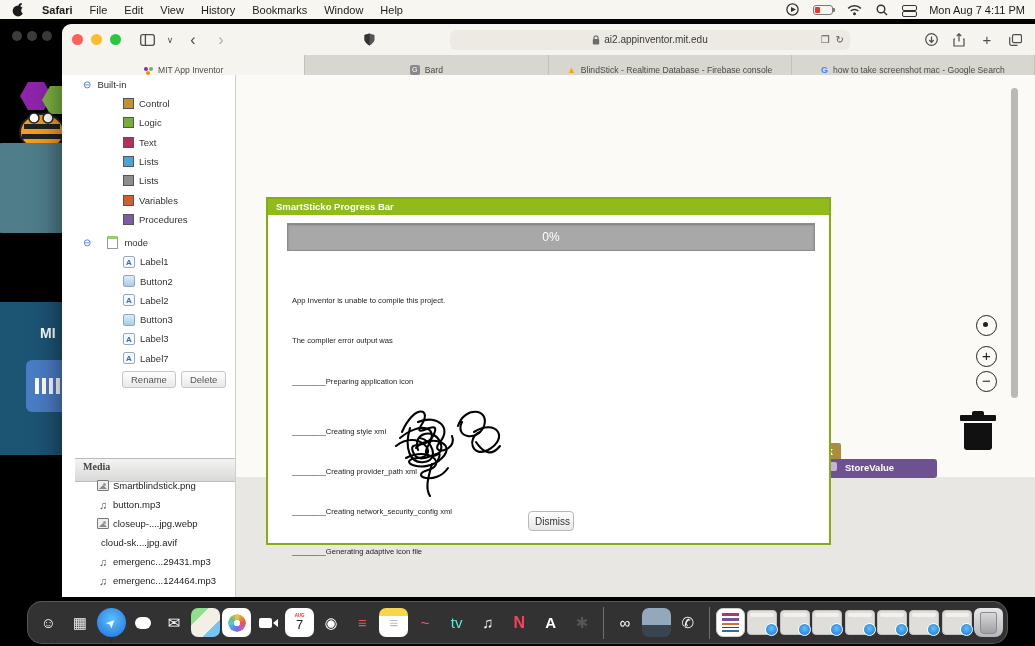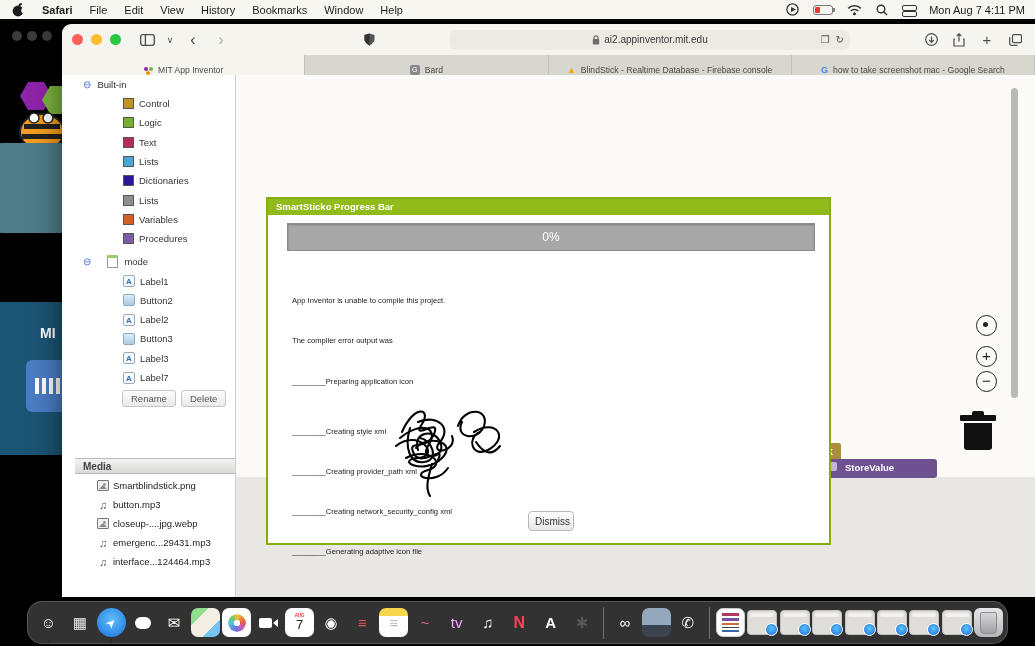--- a/index.html
+++ b/index.html
@@ -51,23 +51,23 @@
   .trow{display:flex;align-items:center;gap:5px;padding-left:48px;height:19.3px;}
   .swatch{width:11px;height:11px;border:1px solid #555;}
   .ci-button{width:12px;height:12px;border-radius:2px;border:1px solid #8fa8bd;
     background:linear-gradient(#dceefb,#a9cbe4);}
   .ci-label{width:12px;height:12px;border-radius:2px;border:1px solid #9ab;background:#f4f9ff;
     color:#3a6ea8;font-size:8px;font-weight:bold;text-align:center;line-height:11px;}
   .ci-screen{width:11px;height:13px;background:#fff;border:1px solid #999;border-top:3px solid #9ccc65;border-radius:1px;}
   .pal-btns{display:flex;gap:5px;padding-left:47px;margin-top:3px;}
   .pal-btn{height:17px;padding:0 8px;font-size:9.5px;color:#555;border:1px solid #c6c6c6;border-radius:3px;
     background:linear-gradient(#fdfdfd,#e9e9e9);}
-  #media-hdr{position:absolute;left:0;top:383px;width:160px;height:16px;
+  #media-hdr{position:absolute;left:0;top:383px;width:160px;height:24px;
     background:linear-gradient(#f3f3f3,#d9d9d8);border-top:1px solid #bbb;border-bottom:1px solid #bbb;
-    font-weight:bold;font-size:10px;color:#444;line-height:15px;padding-left:8px;}
+    font-weight:bold;font-size:10px;color:#444;line-height:15px;padding-left:8px;font-family:Liberation Serif, serif;}
   #media-list{position:absolute;left:0;top:405px;width:160px;}
   .mrow{display:flex;gap:4px;padding-left:22px;height:19px;font-size:9.5px;color:#222;}
   .mi-image{width:12px;height:11px;border:1px solid #777;border-radius:1px;position:relative;background:#eee;flex:0 0 auto;}
   .mi-image::before{content:"";position:absolute;left:1px;bottom:1px;border-left:4px solid transparent;
     border-right:4px solid transparent;border-bottom:4px solid #888;}
   .mi-image::after{content:"";position:absolute;right:2px;top:1.5px;width:3px;height:3px;border-radius:50%;background:#999;}
   .mi-audio{color:#555;font-size:11px;width:12px;text-align:center;flex:0 0 auto;}
   .mi-none{width:0;}
 
   
@@ -336,24 +336,20 @@
             <div class="trow">
               <span class="swatch" style="background: rgb(179, 45, 94);"></span>
               <span>Text</span>
             </div>
 
             <div class="trow">
               <span class="swatch" style="background: rgb(73, 165, 214);"></span>
               <span>Lists</span>
             </div>
 
-            <div class="trow">
-              <span class="swatch" style="background: rgb(45, 23, 153);"></span>
-              <span>Dictionaries</span>
-            </div>
 
             <div class="trow">
               <span class="swatch" style="background: rgb(141, 141, 141);"></span>
               <span>Lists</span>
             </div>
 
             <div class="trow">
               <span class="swatch" style="background: rgb(208, 95, 45);"></span>
               <span>Variables</span>
             </div>
@@ -416,29 +412,33 @@
             <div class="mrow">
               <span class="mi-audio">♫</span>
               <span>button.mp3</span>
             </div>
 
             <div class="mrow">
               <span class="mi-image"></span>
               <span>closeup-....jpg.webp</span>
             </div>
 
+            <div class="mrow">
+              <span class="mi-none"></span>
+              <span>cloud-sk....jpg.avif</span>
+            </div>
 
             <div class="mrow">
               <span class="mi-audio">♫</span>
               <span>emergenc...29431.mp3</span>
             </div>
 
             <div class="mrow">
               <span class="mi-audio">♫</span>
-              <span>interface...124464.mp3</span>
+              <span>emergenc...124464.mp3</span>
             </div>
           </div>
       </div>
 
       <div id="dialog">
         <div id="dlg-title">SmartSticko Progress Bar</div>
         <div id="dlg-progress">
           <span>0%</span>
         </div>
         <div id="dlg-text">
@@ -574,21 +574,21 @@
         <span class="glyph" style="color: rgb(187, 187, 187);">≡</span>
       </div>
 
       <div class="dock-item dock-icon">
         <span class="sub"></span>
         <span class="glyph" style="color: rgb(232, 93, 154);">~</span>
       </div>
 
       <div class="dock-item dock-icon">
         <span class="sub"></span>
-        <span class="glyph" style="color: #f0abfc;">tv</span>
+        <span class="glyph" style="color: #5eead4;">tv</span>
       </div>
 
       <div class="dock-item dock-icon">
         <span class="sub"></span>
         <span class="glyph" style="color: rgb(255, 255, 255);">♫</span>
       </div>
 
       <div class="dock-item ic-news dock-icon">
         <span class="sub"></span>
         <span class="glyph" style="color: rgb(251, 65, 90);">N</span>

